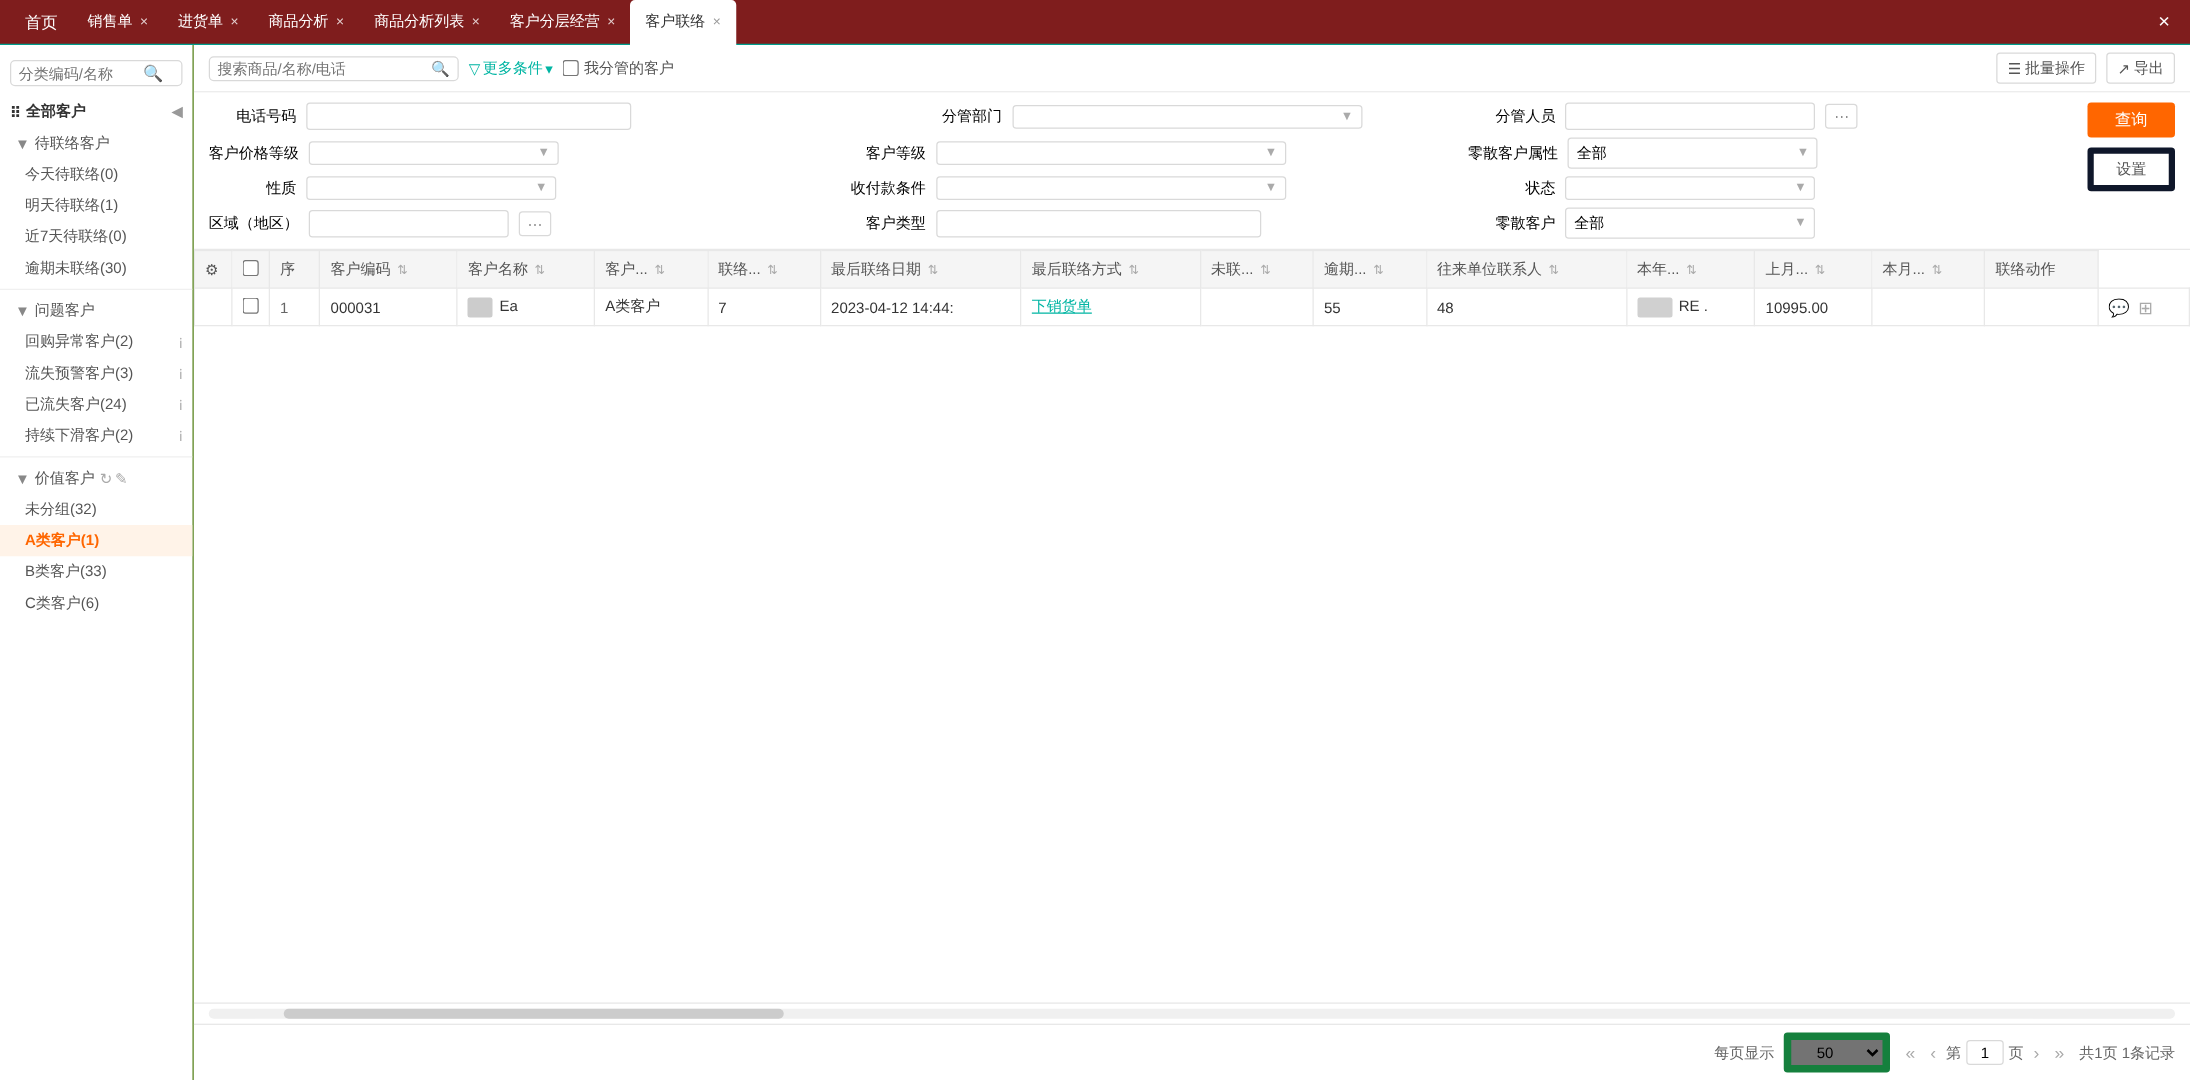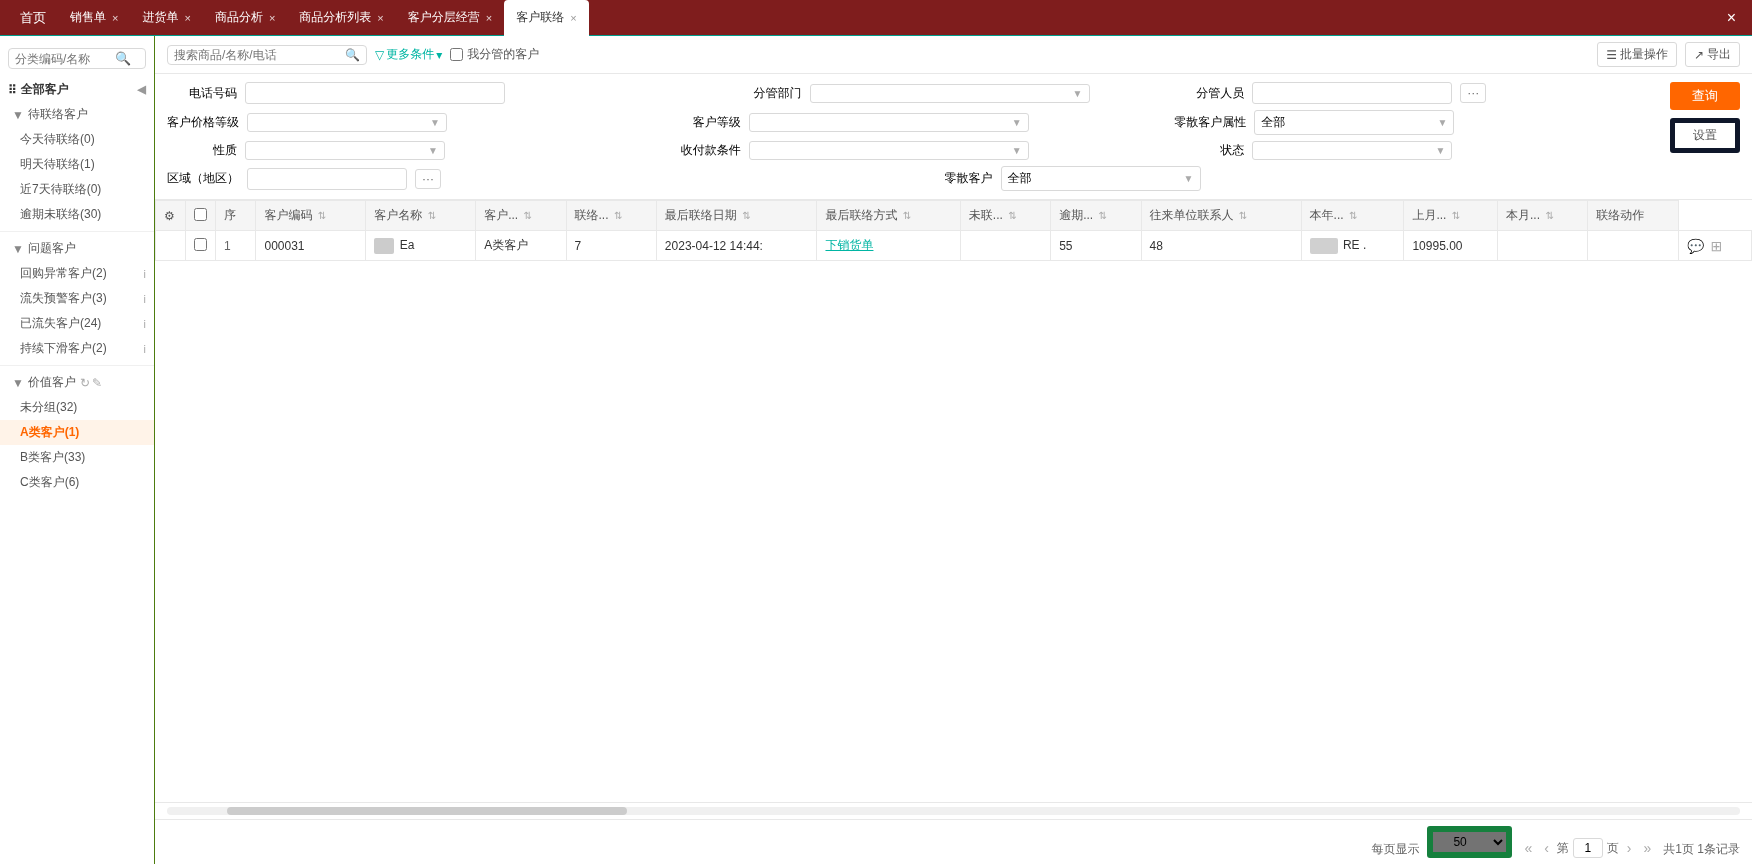--- a/index.html
+++ b/index.html
@@ -137,21 +137,21 @@
     .h-scrollbar-track {
       height: 8px; background: #f0f0f0; margin: 0 12px; border-radius: 4px; cursor: pointer;
     }
     .h-scrollbar-thumb {
       height: 8px; background: #ccc; border-radius: 4px; width: 400px; margin-left: 60px;
     }
 
     
     .footer {
       background: #fff; border-top: 1px solid #e8e8e8; padding: 6px 12px;
-      display: flex; align-items: flex-end; justify-content: flex-end; gap: 8px;
+      display: flex; align-items: center; justify-content: flex-end; gap: 8px;
     }
     .footer-label { color: #666; }
     .footer-select {
       border: 6px solid #15803d; border-radius: 3px; padding: 2px 16px; font-size: 12px;
       outline: none; background: #737373; cursor: pointer;
     }
     .page-nav { display: flex; align-items: center; gap: 4px; }
     .page-btn { color: #aaa; cursor: pointer; padding: 2px 4px; font-size: 14px; }
     .page-num-input {
       width: 30px; border: 1px solid #d9d9d9; border-radius: 3px; padding: 2px 4px;
@@ -383,20 +383,24 @@
                 <span class="arrow">▼</span>
               </div>
             </div>
           </div>
 
           <div class="adv-filter-row">
             <div class="filter-field">
               <span class="filter-label">区域（地区）</span>
               <input class="filter-input" type="text" style="max-width: 160px;">
               <span class="dots-btn">···</span>
+            </div>
+            <div class="filter-field" style="margin-left:24px;">
+              <span class="filter-label">客户类型</span>
+              <input class="filter-input" type="text" style="max-width: 260px;">
             </div>
             <div class="filter-field" style="margin-left:24px;">
               <span class="filter-label">零散客户</span>
               <div class="filter-select" style="max-width:200px;">
                 <span>全部</span>
                 <span class="arrow">▼</span>
               </div>
             </div>
           </div>
         </div>

